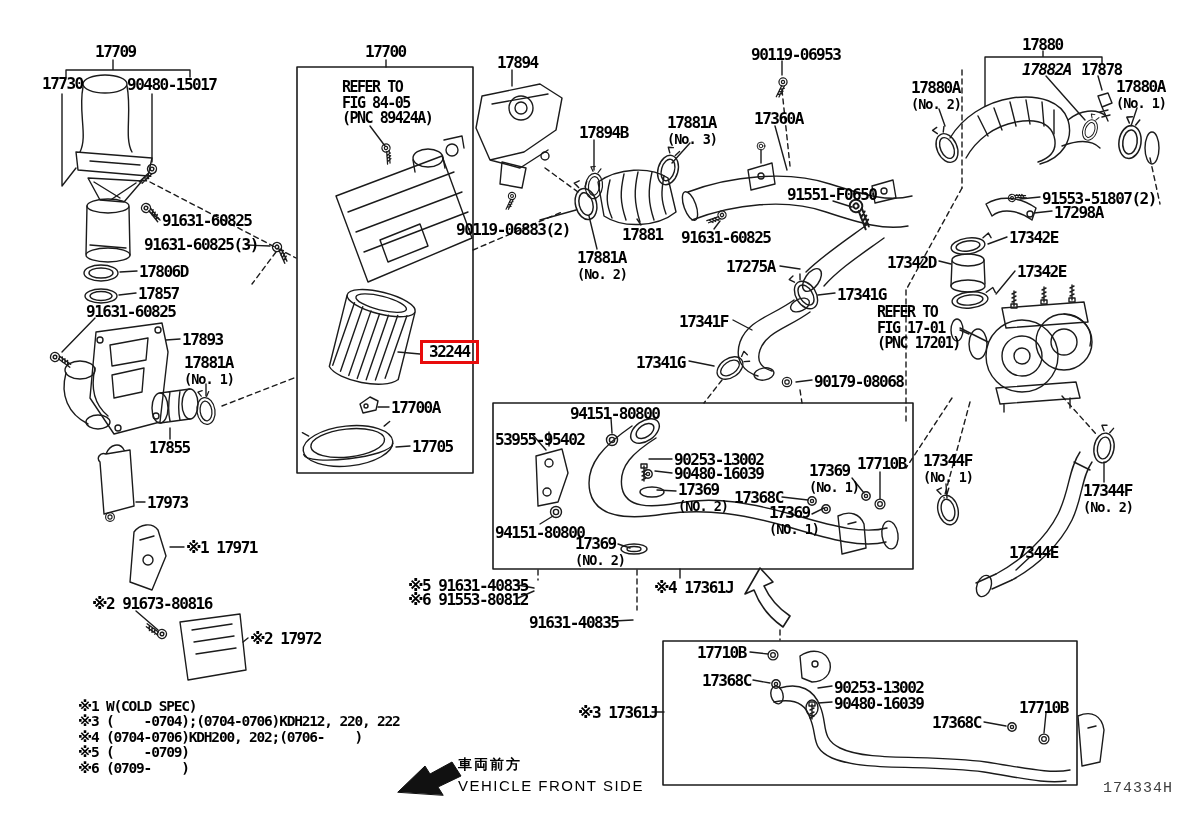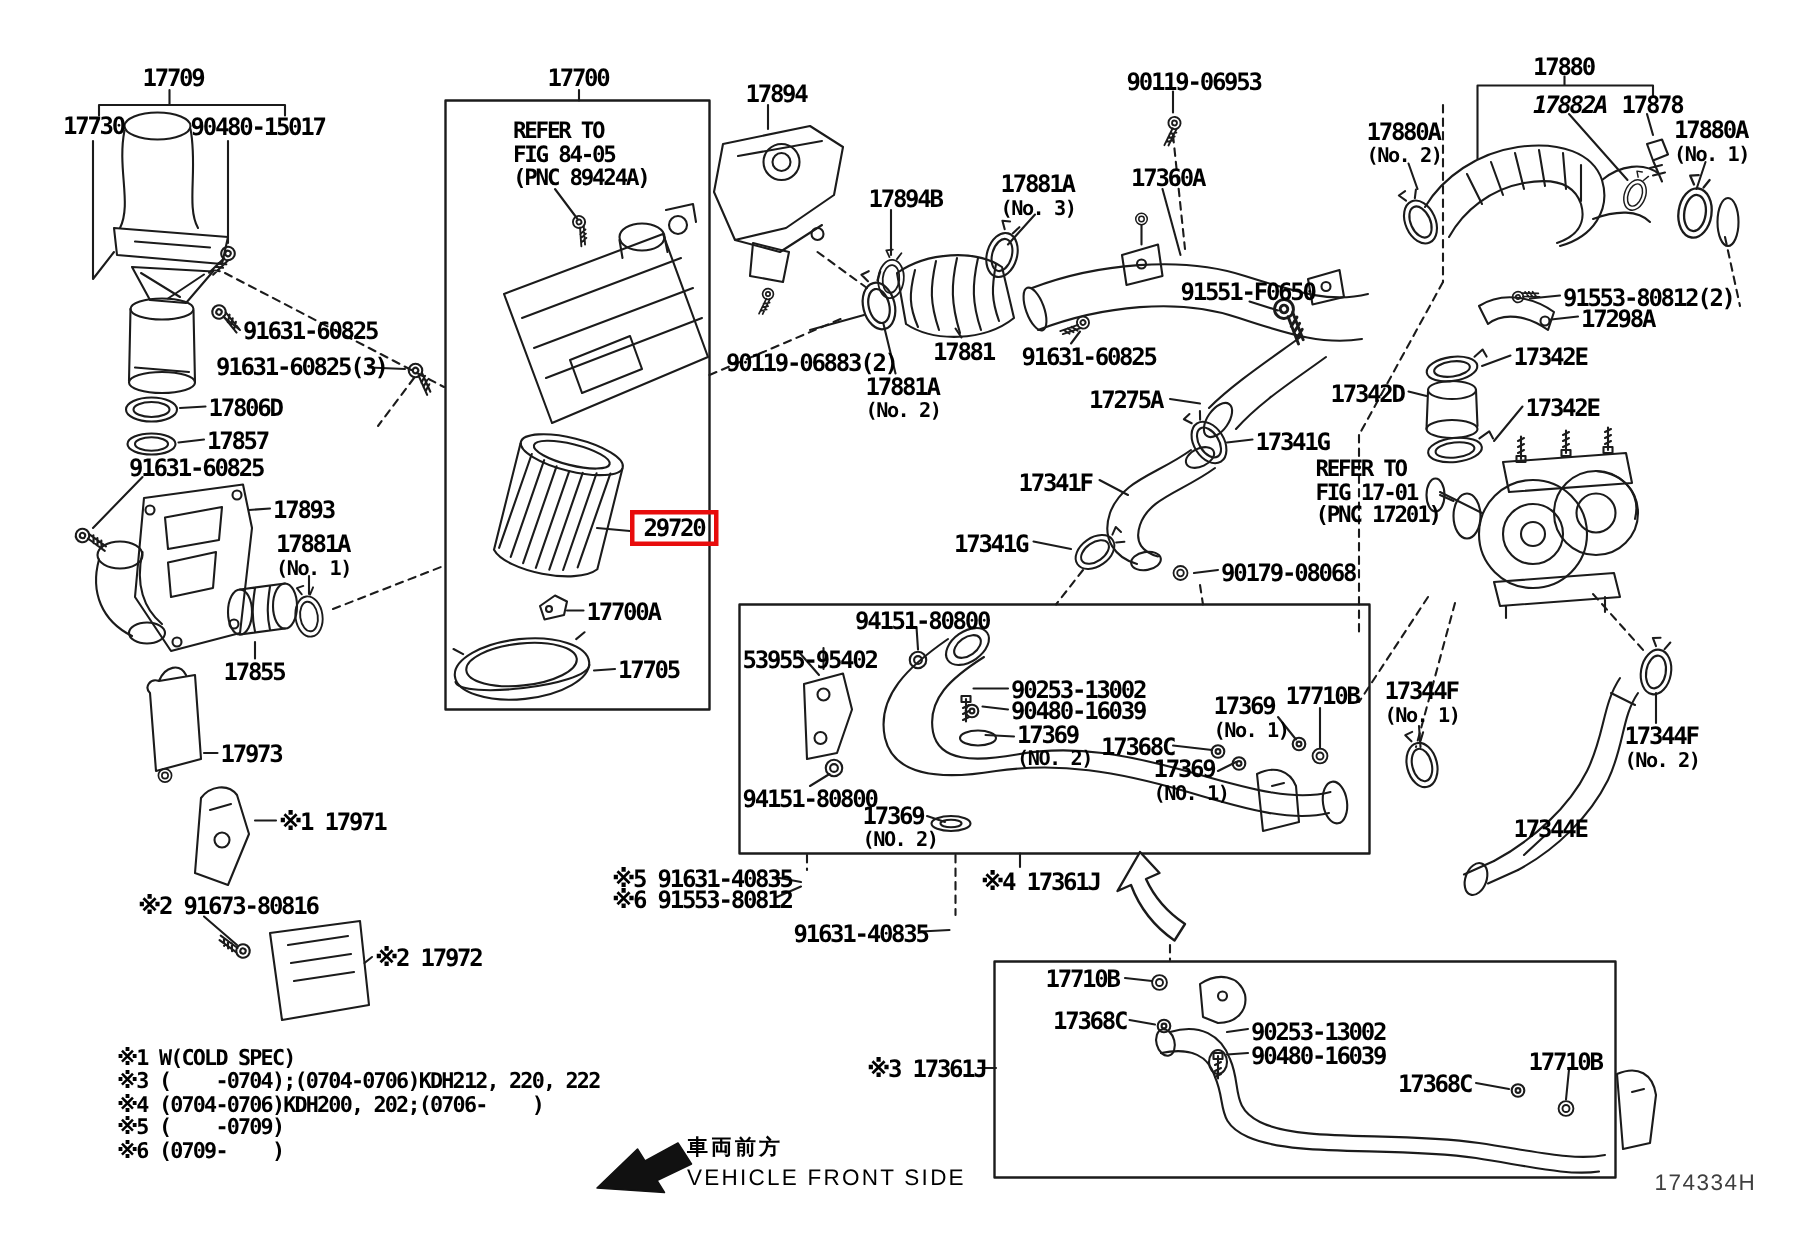--- a/index.html
+++ b/index.html
@@ -21,21 +21,21 @@
   .plabel.note{font-size:15px;line-height:15.5px;}
   .plabel.hl .main{border:3.5px solid #e80c0c;padding:1px 6px 2px;}
   #footnotes{position:absolute;left:78px;top:699px;font-weight:bold;font-size:14.5px;
              line-height:15.4px;letter-spacing:-1.2px;white-space:pre;color:#000;}
   #frontside{position:absolute;left:458px;top:756px;color:#000;}
   #front-jp{font-weight:bold;font-size:14px;letter-spacing:2px;
             font-family:"DejaVu Sans","Liberation Sans",sans-serif;}
   #front-en{font-size:15px;letter-spacing:1.5px;margin-top:3px;
             font-family:"Liberation Sans",sans-serif;}
   #diagcode{position:absolute;left:1103px;top:780px;font-size:15px;letter-spacing:1px;
-            color:#3f3f3f;font-family:Liberation Sans, sans-serif;}
+            color:#3f3f3f;font-family:Liberation Mono, monospace;}
 </style>
 </head>
 <body>
 
 <div id="canvas">
 
 <svg id="art" width="1200" height="828" viewBox="0 0 1200 828">
   <defs>
     <g id="bolt">
           <circle cx="0" cy="0" r="4.5"></circle>
@@ -398,44 +398,44 @@
       <div class="plabel" style="left: 184px; top: 355px;"><span class="main">17881A</span><span class="sub">(No. 1)</span></div>
       <div class="plabel" style="left: 149px; top: 440px;"><span class="main">17855</span></div>
       <div class="plabel" style="left: 147px; top: 495px;"><span class="main">17973</span></div>
       <div class="plabel" style="left: 186px; top: 540px;"><span class="main">※1 17971</span></div>
       <div class="plabel" style="left: 92px; top: 596px;"><span class="main">※2 91673-80816</span></div>
       <div class="plabel" style="left: 250px; top: 631px;"><span class="main">※2 17972</span></div>
       <div class="plabel" style="left: 365px; top: 44px;"><span class="main">17700</span></div>
       <div class="plabel note" style="left: 342px; top: 80px;"><span class="main">REFER TO
 FIG 84-05
 (PNC 89424A)</span></div>
-      <div class="plabel hl" style="left: 420px; top: 340px;"><span class="main">29720</span></div>
+      <div class="plabel hl" style="left: 420px; top: 340px;"><span class="main">32244</span></div>
       <div class="plabel" style="left: 391px; top: 400px;"><span class="main">17700A</span></div>
       <div class="plabel" style="left: 412px; top: 439px;"><span class="main">17705</span></div>
       <div class="plabel" style="left: 497px; top: 55px;"><span class="main">17894</span></div>
       <div class="plabel" style="left: 579px; top: 125px;"><span class="main">17894B</span></div>
-      <div class="plabel" style="left: 484px; top: 222px; margin-top: 12px;"><span class="main">90119-06883(2)</span></div>
+      <div class="plabel" style="left: 456px; top: 222px;"><span class="main">90119-06883(2)</span></div>
       <div class="plabel" style="left: 577px; top: 250px;"><span class="main">17881A</span><span class="sub">(No. 2)</span></div>
       <div class="plabel" style="left: 622px; top: 227px;"><span class="main">17881</span></div>
       <div class="plabel" style="left: 681px; top: 230px;"><span class="main">91631-60825</span></div>
       <div class="plabel" style="left: 667px; top: 115px;"><span class="main">17881A</span><span class="sub">(No. 3)</span></div>
       <div class="plabel" style="left: 751px; top: 47px;"><span class="main">90119-06953</span></div>
       <div class="plabel" style="left: 754px; top: 111px;"><span class="main">17360A</span></div>
       <div class="plabel" style="left: 787px; top: 187px;"><span class="main">91551-F0650</span></div>
       <div class="plabel" style="left: 726px; top: 259px;"><span class="main">17275A</span></div>
       <div class="plabel" style="left: 837px; top: 287px;"><span class="main">17341G</span></div>
       <div class="plabel" style="left: 679px; top: 314px;"><span class="main">17341F</span></div>
       <div class="plabel" style="left: 636px; top: 355px;"><span class="main">17341G</span></div>
       <div class="plabel" style="left: 814px; top: 374px;"><span class="main">90179-08068</span></div>
       <div class="plabel" style="left: 1022px; top: 37px;"><span class="main">17880</span></div>
       <div class="plabel" style="left: 1022px; top: 62px; font-style: italic;"><span class="main">17882A</span></div>
       <div class="plabel" style="left: 1081px; top: 62px;"><span class="main">17878</span></div>
       <div class="plabel" style="left: 911px; top: 80px;"><span class="main">17880A</span><span class="sub">(No. 2)</span></div>
       <div class="plabel" style="left: 1116px; top: 79px;"><span class="main">17880A</span><span class="sub">(No. 1)</span></div>
-      <div class="plabel" style="left: 1042px; top: 191px;"><span class="main">91553-80812(2)</span></div>
+      <div class="plabel" style="left: 1042px; top: 191px;"><span class="main">91553-51807(2)</span></div>
       <div class="plabel" style="left: 1054px; top: 205px;"><span class="main">17298A</span></div>
       <div class="plabel" style="left: 1009px; top: 230px;"><span class="main">17342E</span></div>
       <div class="plabel" style="left: 887px; top: 255px;"><span class="main">17342D</span></div>
       <div class="plabel" style="left: 1017px; top: 264px;"><span class="main">17342E</span></div>
       <div class="plabel note" style="left: 877px; top: 305px;"><span class="main">REFER TO
 FIG 17-01
 (PNC 17201)</span></div>
       <div class="plabel" style="left: 570px; top: 406px;"><span class="main">94151-80800</span></div>
       <div class="plabel" style="left: 495px; top: 432px;"><span class="main">53955-95402</span></div>
       <div class="plabel" style="left: 674px; top: 452px;"><span class="main">90253-13002</span></div>

